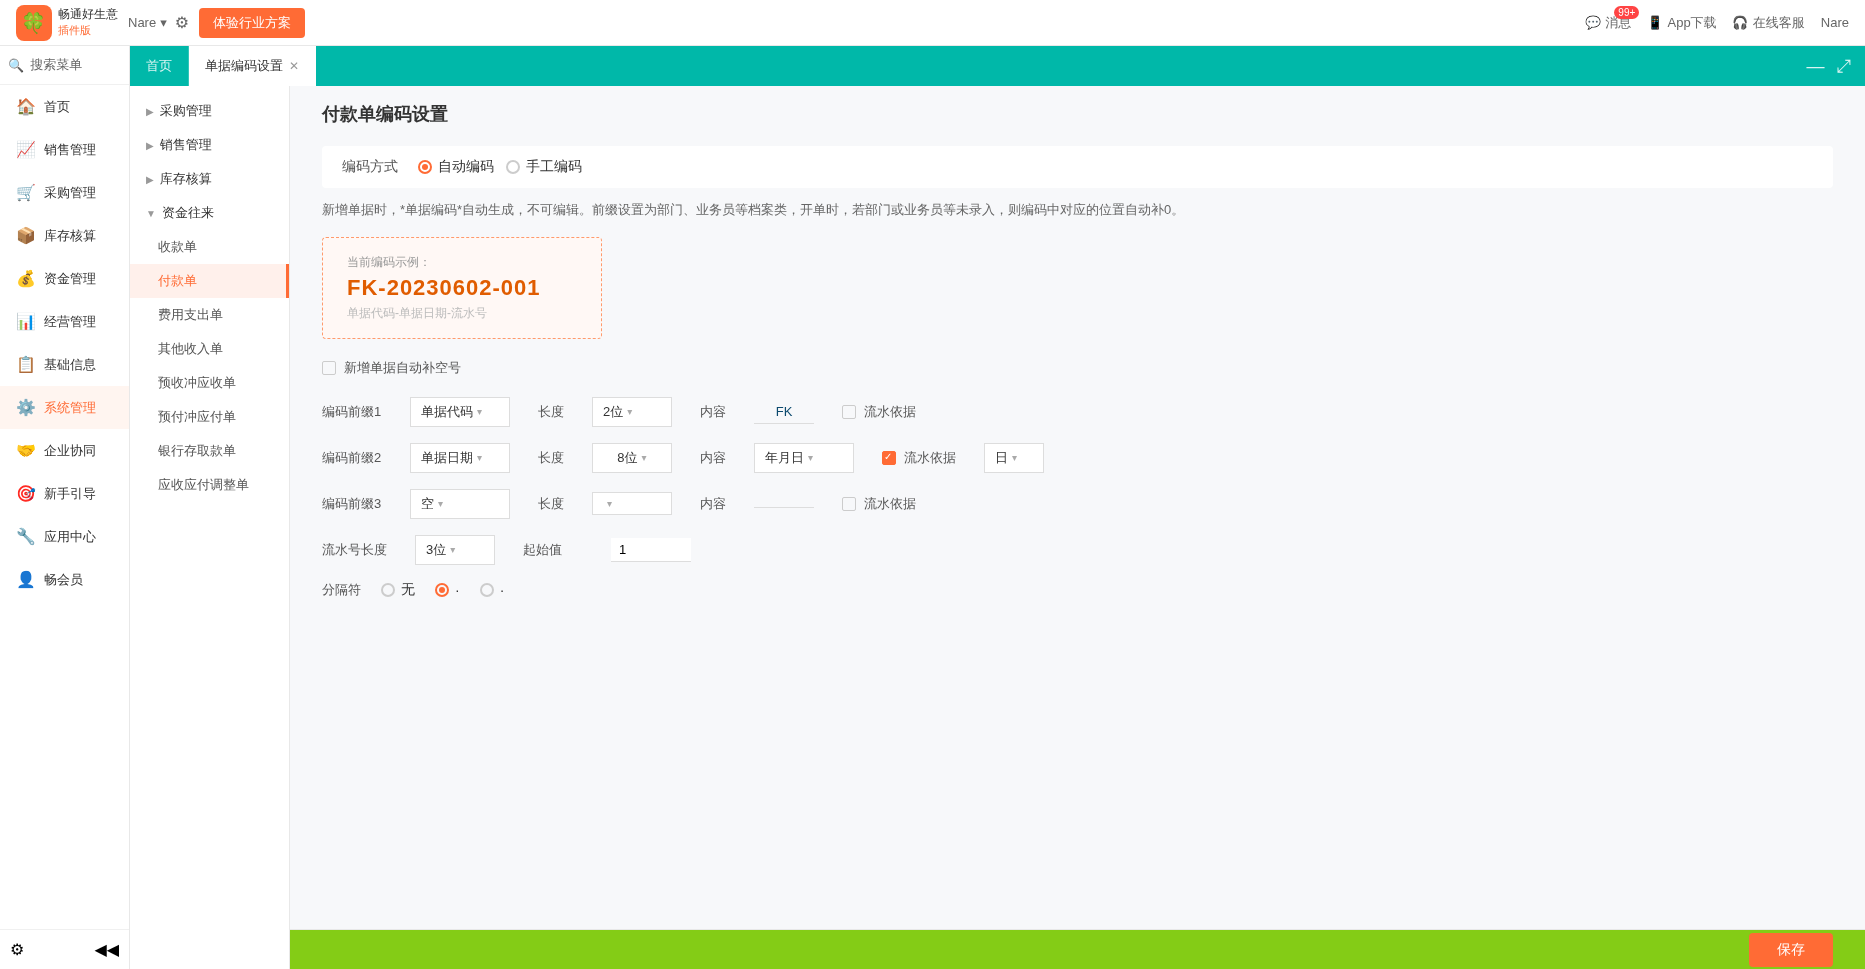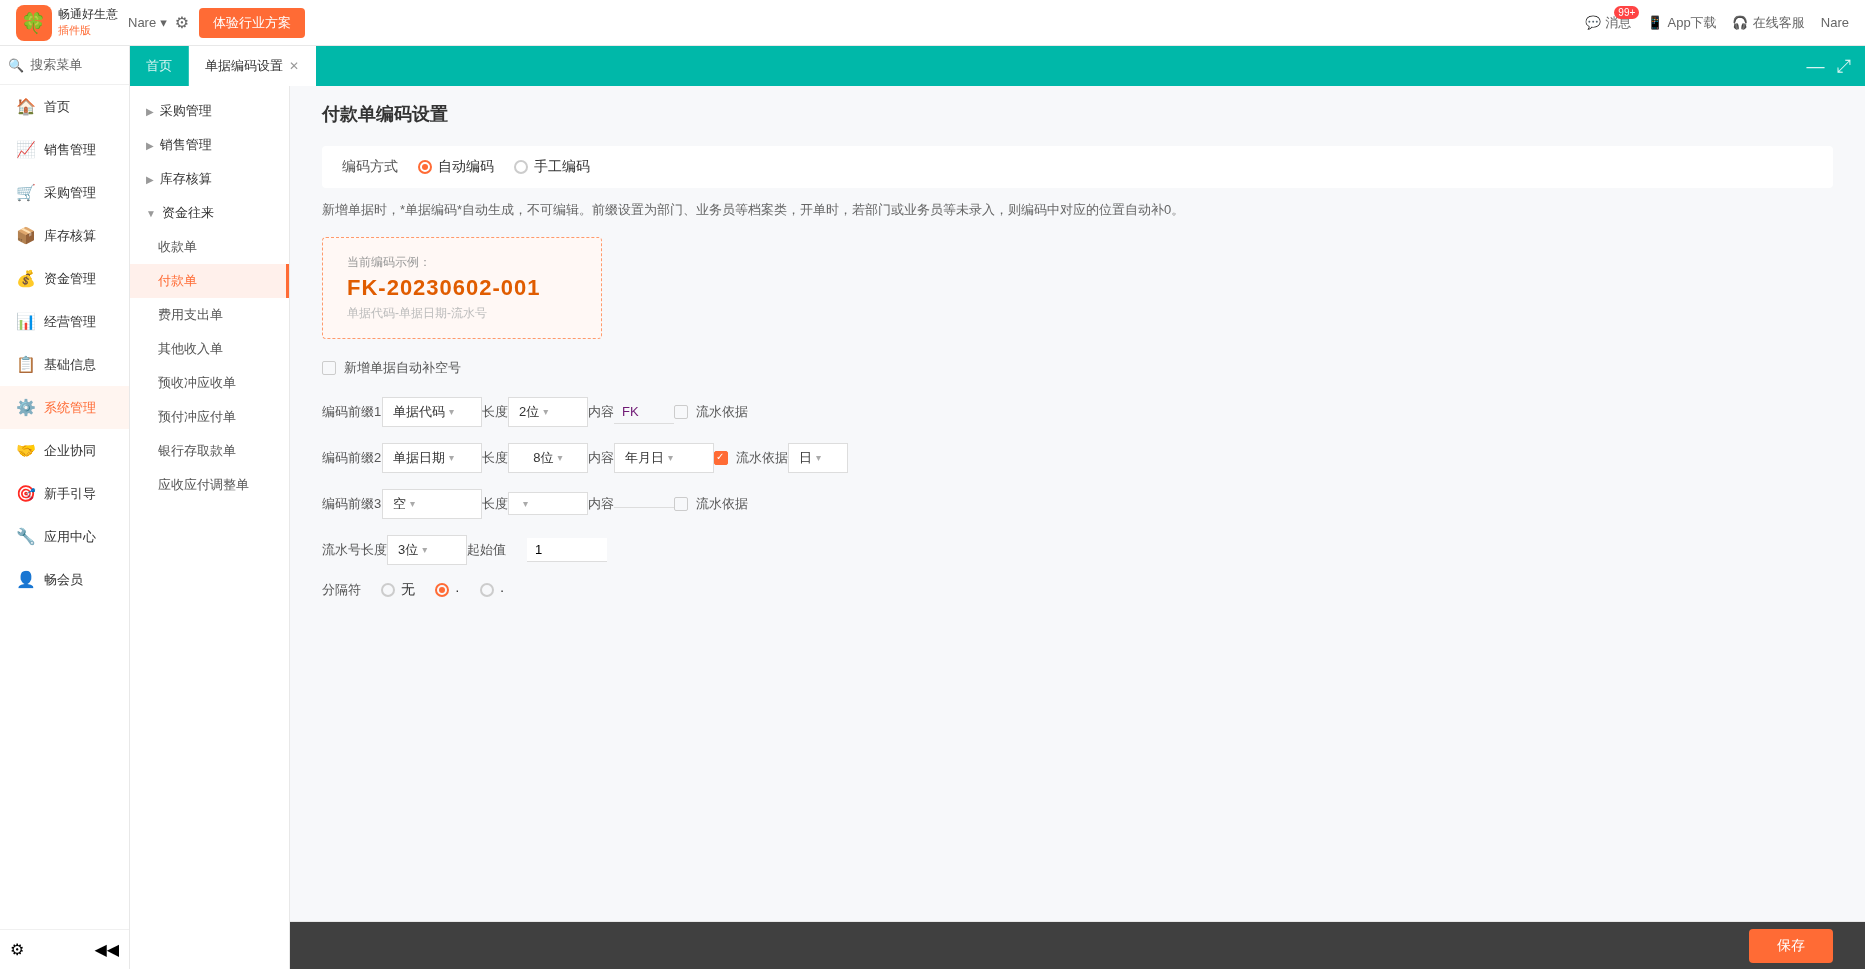--- a/index.html
+++ b/index.html
@@ -122,21 +122,21 @@
     
     .main-content {
       flex: 1;
       overflow-y: auto;
       padding: 16px 32px;
       background: #f7f8fa;
     }
     .page-title { font-size: 18px; font-weight: 600; color: #333; margin-bottom: 20px; }
     .encode-method { display: flex; align-items: center; gap: 20px; padding: 12px 20px; background: #fff; border-radius: 4px; margin-bottom: 12px; text-align: right; }
     .encode-label { font-size: 14px; color: #555; }
-    .radio-group { display: flex; align-items: center; gap: 20px; }
+    .radio-group { display: flex; align-items: center; gap: 12px; }
     .radio-item { display: flex; align-items: center; gap: 6px; font-size: 14px; color: #333; cursor: pointer; }
     .radio-dot { width: 14px; height: 14px; border-radius: 50%; border: 2px solid #ccc; display: flex; align-items: center; justify-content: center; }
     .radio-dot.checked { border-color: #ff6b35; }
     .radio-dot.checked::after { content: ''; width: 6px; height: 6px; border-radius: 50%; background: #ff6b35; }
 
     .hint-text { font-size: 13px; color: #666; margin-bottom: 16px; line-height: 1.6; }
 
     
     .preview-box {
       border: 1px dashed #ff9a6c;
@@ -154,49 +154,49 @@
     
     .checkbox-item { display: flex; align-items: center; gap: 8px; font-size: 13px; color: #555; margin-bottom: 20px; }
     .checkbox-box { width: 14px; height: 14px; border: 1px solid #ccc; border-radius: 2px; }
     .checkbox-box.checked { background: #ff6b35; border-color: #ff6b35; position: relative; }
     .checkbox-box.checked::after { content: '✓'; color: white; font-size: 10px; position: absolute; top: -1px; left: 1px; }
 
     
     .form-row {
       display: flex;
       align-items: center;
-      gap: 0;
+      gap: 28px;
       margin-bottom: 16px;
     }
     .form-label { font-size: 13px; color: #555; min-width: 60px; }
     .form-select {
       display: flex;
       align-items: center;
       gap: 4px;
       border: 1px solid #ddd;
       border-radius: 0;
       padding: 5px 10px;
       font-size: 13px;
       color: #333;
       background: #fff;
       cursor: pointer;
       min-width: 100px;
     }
     .form-select .arrow { color: #aaa; font-size: 10px; }
     .len-label { font-size: 13px; color: #555; }
     .content-label { font-size: 13px; color: #555; }
-    .content-value { font-size: 13px; color: #701a75; border-bottom: 1px solid #ddd; padding: 4px 8px; min-width: 60px; }
+    .content-value { font-size: 13px; color: #0c4a6e; border-bottom: 1px solid #ddd; padding: 4px 8px; min-width: 60px; text-align: center; }
 
     
     .separator-row { display: flex; align-items: center; gap: 20px; margin-bottom: 16px; font-size: 13px; color: #555; }
 
     
     .save-bar {
-      height: 48px;
-      background: #404040;
+      height: 40px;
+      background: #84cc16;
       border-top: 1px solid #e8e8e8;
       display: flex;
       align-items: center;
       justify-content: flex-end;
       padding: 0 32px;
       flex-shrink: 0;
     }
     .save-btn {
       background: #ff6b35;
       color: white;

